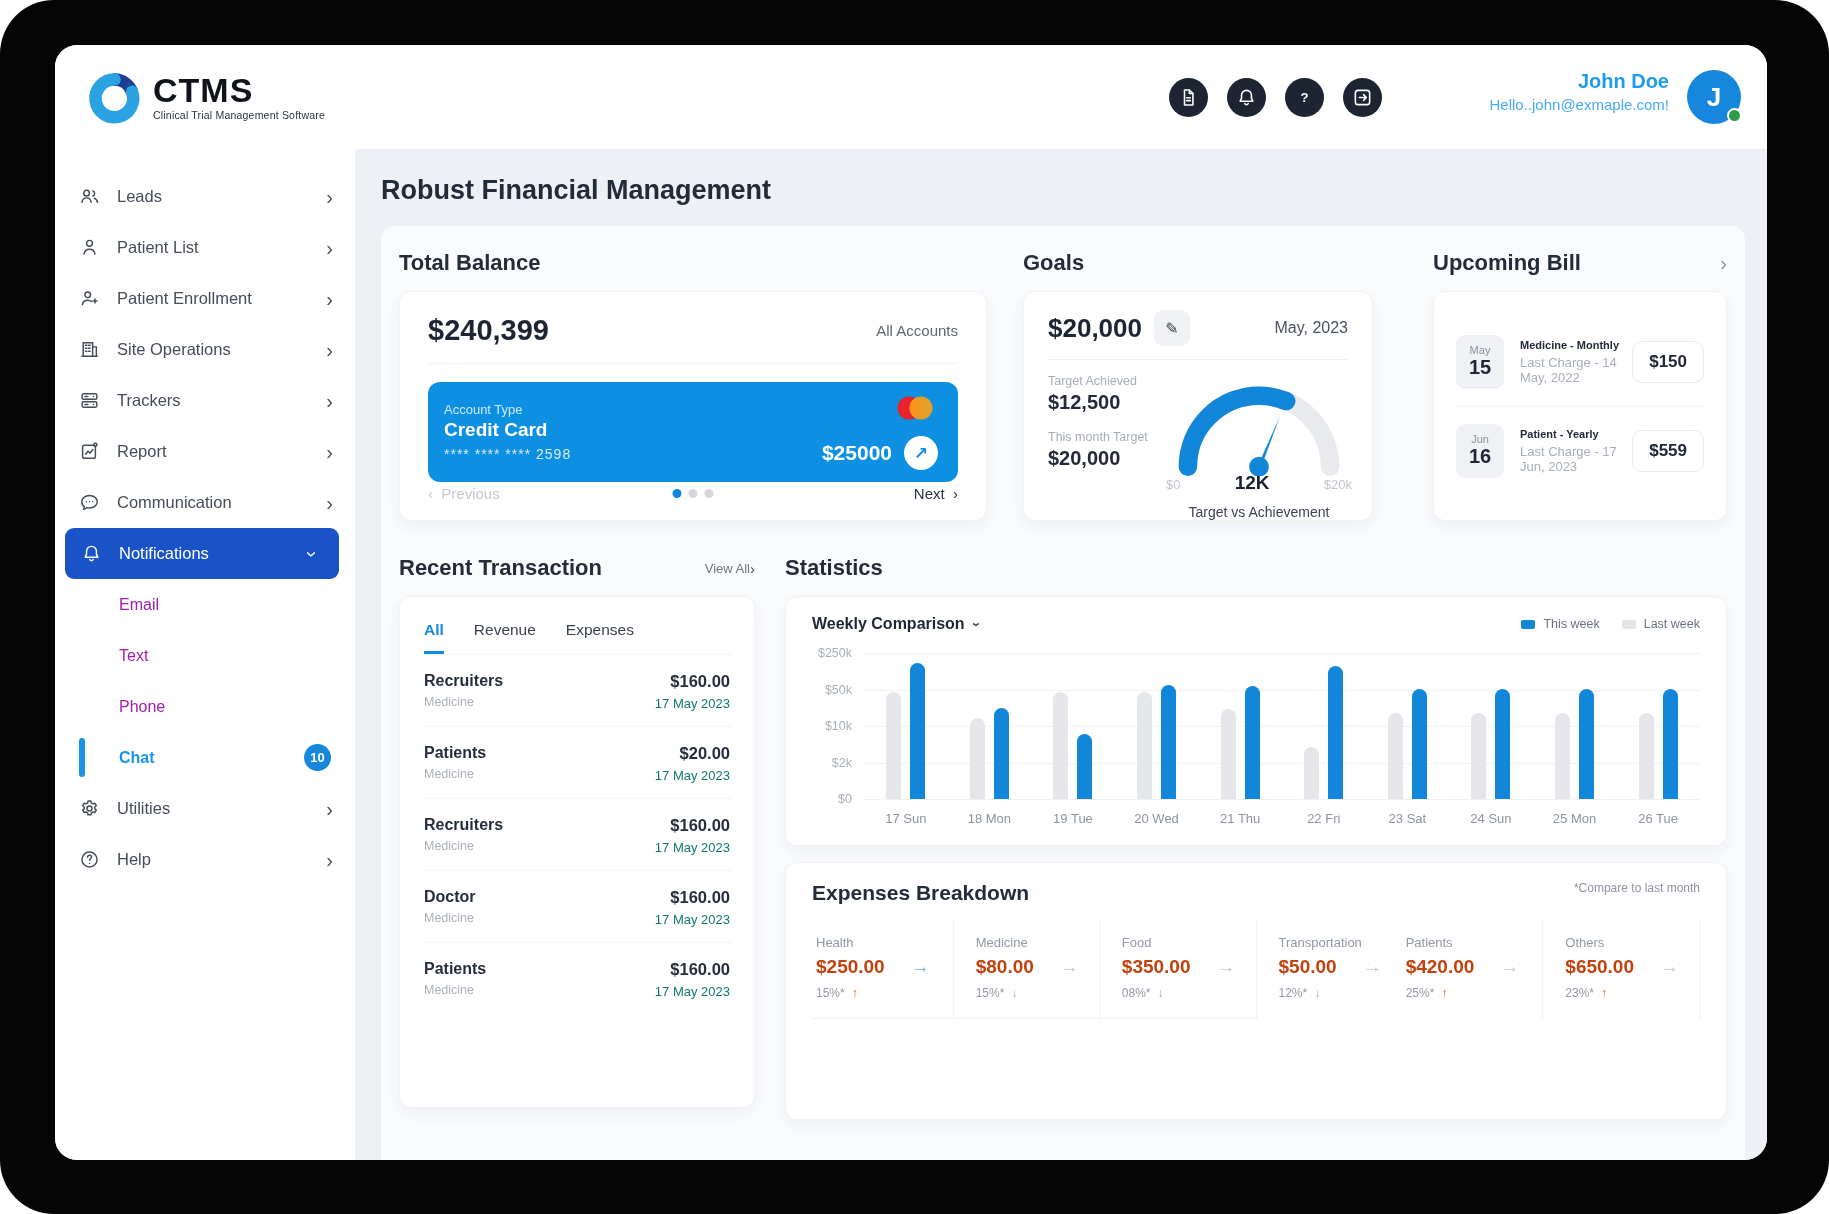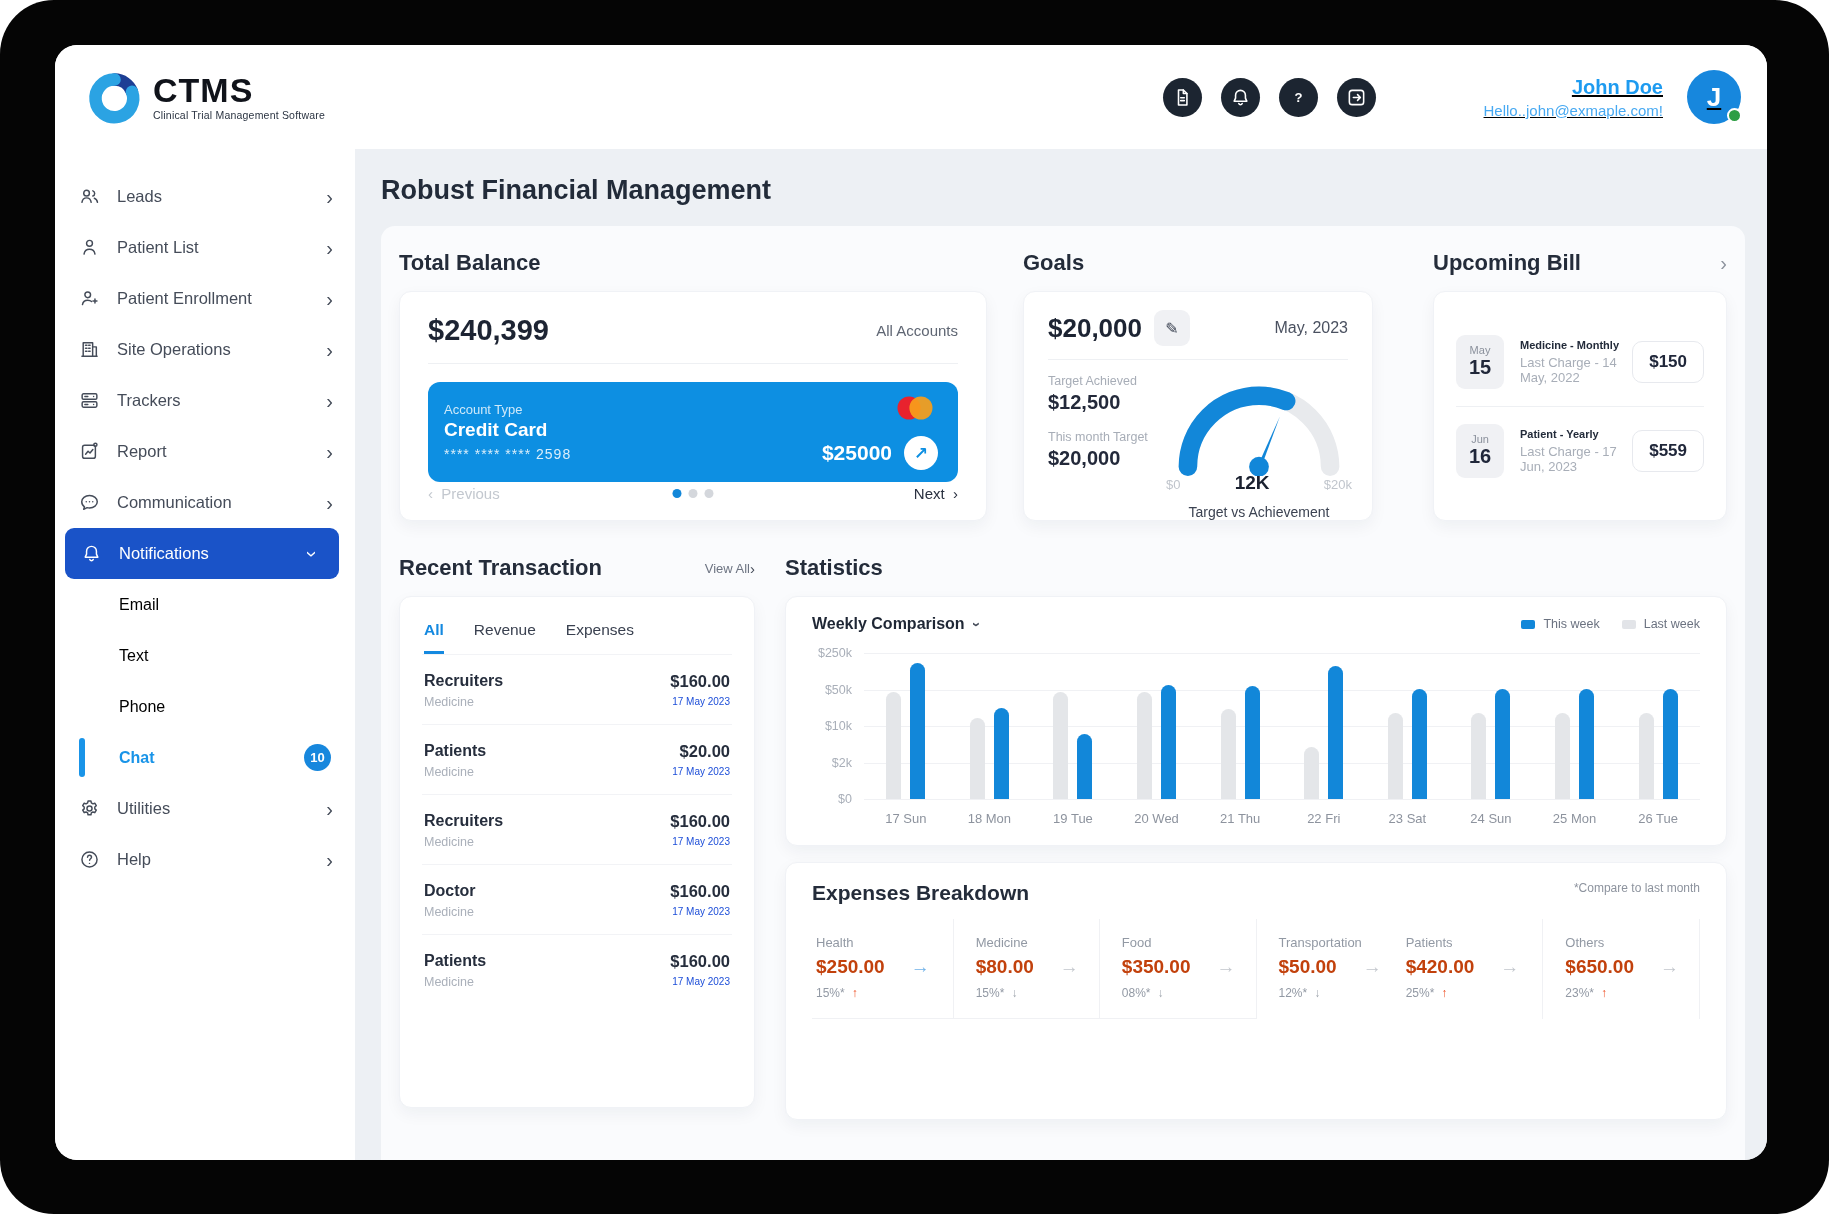--- a/index.html
+++ b/index.html
@@ -8,39 +8,39 @@
   .window { position:absolute; left:55px; top:45px; width:1712px; height:1115px; background:#fff; border-radius:22px; overflow:hidden; display:flex; flex-direction:column; }
 
   
   .hdr { height:104px; background:#fff; display:flex; align-items:center; padding:0 26px 0 30px; flex:0 0 auto; }
   .logo { display:flex; align-items:center; gap:10px; }
   .logo-txt .big { font-size:34px; font-weight:bold; color:#10131a; letter-spacing:1px; line-height:1; }
   .logo-txt .tag { font-size:10.5px; color:#2b3442; margin-top:2px; letter-spacing:.2px; }
   .hdr-icons { display:flex; gap:19px; margin-left:auto; margin-right:108px; }
   .hicon { width:39px; height:39px; border-radius:50%; background:#1c2531; color:#fff; display:flex; align-items:center; justify-content:center; cursor:pointer; }
   .hicon svg { width:21px; height:21px; stroke:currentColor; fill:none; stroke-width:1.5; stroke-linecap:round; stroke-linejoin:round; }
-  .user { display:flex; align-items:center; gap:24px;text-decoration:underline; }
+  .user { display:flex; align-items:flex-start; gap:18px; }
   .user-txt { text-align:right; }
   .user-name { color:#1e9bf0; font-weight:bold; font-size:20px; }
   .user-mail { color:#47a9f2; font-size:15px; margin-top:3px; }
   .avatar { position:relative; width:54px; height:54px; border-radius:50%; background:#1787dd; color:#fff; font-size:26px; font-weight:bold; display:flex; align-items:center; justify-content:center; }
   .avatar .dot { position:absolute; right:-1px; bottom:1px; width:15px; height:15px; border-radius:50%; background:#2e9e44; border:2px solid #fff; }
 
   
   .body { flex:1; display:flex; min-height:0; }
   .sidebar { width:300px; background:#fff; padding-top:22px; flex:0 0 auto; }
   .sb-item { position:relative; height:51px; display:flex; align-items:center; padding:0 22px 0 24px; color:#454c59; font-size:16.5px; cursor:pointer; }
   .sb-item .icn { width:21px; height:21px; margin-right:17px; color:#454c59; }
   .icn svg { width:100%; height:100%; stroke:currentColor; fill:none; stroke-width:1.4; stroke-linecap:round; stroke-linejoin:round; }
   .sb-label { flex:1; }
   .chev { font-size:20px; color:#454c59; line-height:1; display:inline-block; }
   .chev.down { transform:rotate(90deg); }
   .sb-item.active { background:#1a53c8; border-radius:9px; margin:0 16px 0 10px; padding-left:16px; color:#fff; }
   .sb-item.active .icn, .sb-item.active .chev { color:#fff; }
-  .sb-sub { position:relative; height:51px; display:flex; align-items:center; padding:0 24px 0 64px; color:#000000; font-size:16px; cursor:pointer; }
+  .sb-sub { position:relative; height:51px; display:flex; align-items:center; padding:0 24px 0 64px; color:#a21caf; font-size:16px; cursor:pointer; }
   .sb-sub.active { color:#1994e8; font-weight:bold; }
   .sb-sub .bar { position:absolute; left:24px; top:6px; width:6px; height:39px; border-radius:4px; background:#1994e8; }
   .badge { margin-left:auto; width:27px; height:27px; border-radius:50%; background:#1787dd; color:#fff; font-size:13px; font-weight:bold; display:flex; align-items:center; justify-content:center; }
 
   
   .content { flex:1; background:#edf0f4; padding:26px 22px 0 26px; min-width:0; }
   .page-title { font-size:27px; font-weight:bold; color:#222b39; margin-bottom:20px; }
   .panel { background:#fafbfd; border-radius:14px; padding:14px 18px 18px; height:952px; }
   .sec-title { font-size:22px; font-weight:bold; color:#242c3a; margin:10px 0 15px; display:flex; align-items:center; }
   .card { background:#fff; border:1px solid #f0f2f6; border-radius:12px; box-shadow:0 6px 16px rgba(25,39,68,.05); }
@@ -109,21 +109,21 @@
   .rt-card { height:512px; padding:22px 22px 12px; }
   .tabs { display:flex; gap:30px; border-bottom:1px solid #f2f3f6; padding:2px 2px 0; }
   .tab { font-size:15.5px; color:#3a4150; padding-bottom:12px; cursor:pointer; }
   .tab.active { color:#1489e0; font-weight:bold; border-bottom:3px solid #1489e0; }
   .tx-row { display:flex; padding:17px 2px 15px; border-bottom:1px solid #f2f3f6; }
   .tx-row:last-child { border-bottom:none; }
   .tx-name { font-size:16px; font-weight:bold; color:#262e3d; }
   .tx-cat { font-size:12.5px; color:#aab0ba; margin-top:5px; }
   .tx-right { margin-left:auto; text-align:right; }
   .tx-amt { font-size:16.5px; font-weight:bold; color:#262e3d; }
-  .tx-date { font-size:10px; color:#1d4ed8; margin-top:5px; }
+  .tx-date { font-size:13px; color:#0f766e; margin-top:5px; }
 
   .col-right { flex:1; min-width:0; }
   .stats-card { height:250px; padding:18px 26px 12px; }
   .stats-hd { display:flex; align-items:center; }
   .wk { font-size:16px; font-weight:bold; color:#1f2735; display:flex; align-items:center; gap:10px; cursor:pointer; }
   .wk .chev { font-size:15px; }
   .legend { margin-left:auto; display:flex; gap:22px; }
   .leg { display:flex; align-items:center; gap:8px; font-size:12.5px; color:#6b7280; }
   .leg i { width:14px; height:9px; border-radius:2px; display:inline-block; }
   .plot-wrap { margin:20px 0 0 52px; }

